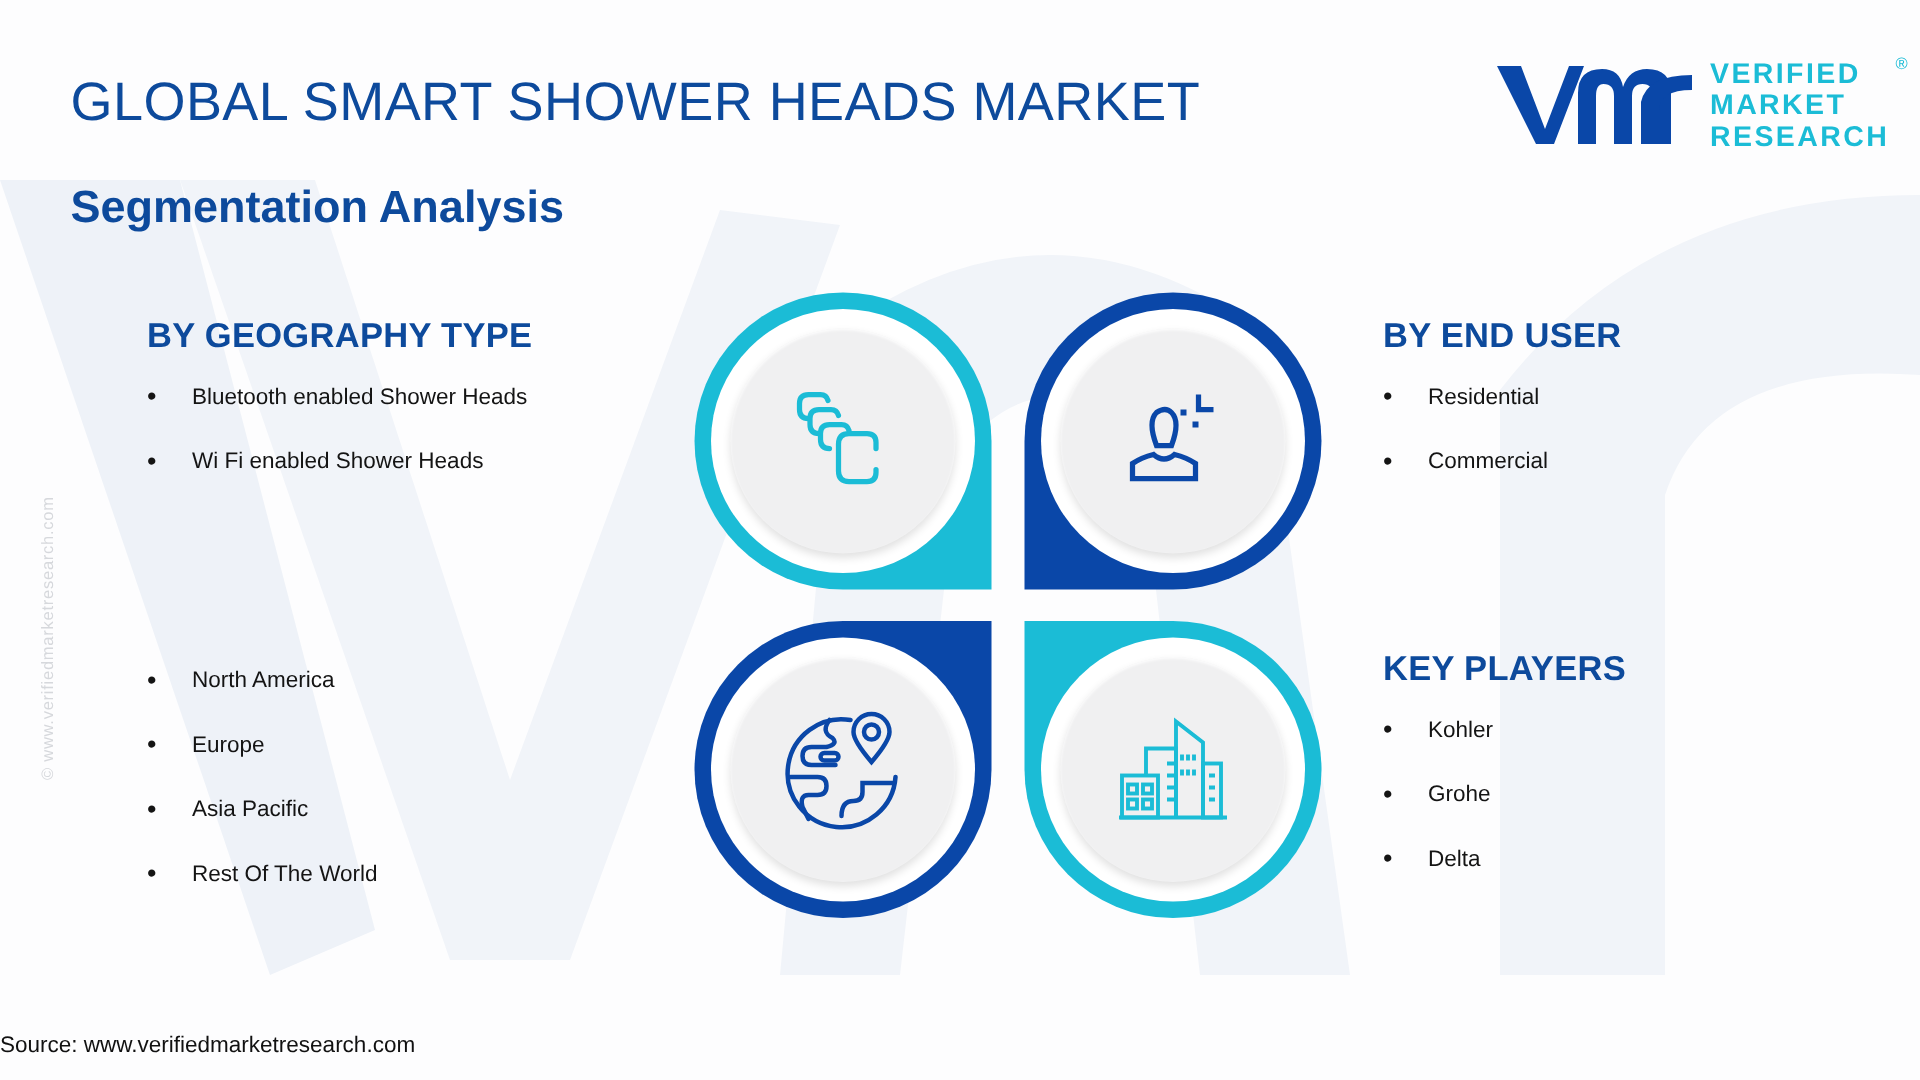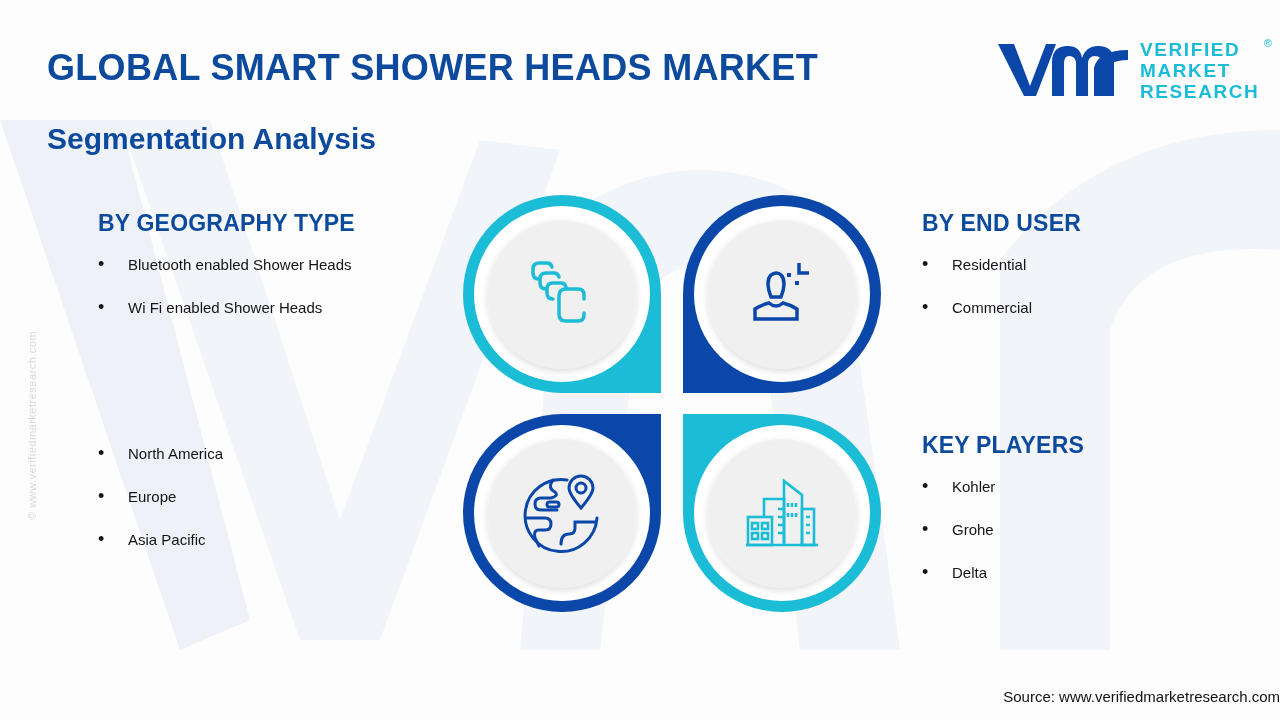--- a/index.html
+++ b/index.html
@@ -14,21 +14,21 @@
     position: absolute; inset: 0; z-index: 0; pointer-events: none;
   }
   .side-watermark {
     position: absolute; left: 26px; top: 520px;
     transform: rotate(-90deg); transform-origin: left top;
     font-size: 11px; color: #d6d8dc; letter-spacing: 0.5px; white-space: nowrap;
     z-index: 1;
   }
   .title {
     position: absolute; left: 47px; top: 47px; z-index: 2;
-    font-size: 36px; font-weight: bold; color: #0d4a9c; letter-spacing: 0.3px;
+    font-size: 36px; font-weight: normal; color: #0d4a9c; letter-spacing: 0.3px;
   }
   .subtitle {
     position: absolute; left: 47px; top: 122px; z-index: 2;
     font-size: 30px; color: #0d4a9c;
   }
   .logo {
     position: absolute; left: 994px; top: 38px; z-index: 2;
     display: flex; align-items: center; justify-content: space-between;
   }
   .logo-text {
@@ -67,21 +67,21 @@
     width: 176px; height: 176px; border-radius: 50%; background: #ffffff;
     display: flex; align-items: center; justify-content: center;
   }
   .petal-disc {
     width: 150px; height: 150px; border-radius: 50%;
     background: #f0f0f1;
     box-shadow: 0 3px 6px rgba(0,0,0,0.12), inset 0 1px 2px rgba(255,255,255,0.9);
     display: flex; align-items: center; justify-content: center;
   }
   .source {
-    position: absolute; left: 0; right: 0; top: 688px; text-align: right; z-index: 2;
+    position: absolute; left: 0; right: 0; top: 688px; text-align: left; z-index: 2;
     font-size: 15px; color: #111;
   }
 </style>
 </head>
 <body>
 
 <svg class="bg-watermark" width="1280" height="720" viewBox="0 0 1280 720">
   <path d="M0 120 L120 120 L250 620 L180 650 Z" fill="#eef2f8"></path>
   <path d="M120 120 L300 640 L380 640 L560 150 L480 140 L340 520 L210 120 Z" fill="#f1f4f9"></path>
   <path d="M560 220 Q700 120 840 220 L900 650 L800 650 L760 300 Q700 230 640 300 L600 650 L520 650 Z" fill="#f1f4f9"></path>
@@ -121,20 +121,21 @@
     <li>Residential</li>
     <li>Commercial</li>
   </ul>
 </div>
 
 <div class="section sec-geo">
   <ul>
     <li>North America</li>
     <li>Europe</li>
     <li>Asia Pacific</li>
+    <li>Rest Of The World</li>
   </ul>
 </div>
 
 <div class="section sec-key">
   <h3>KEY PLAYERS</h3>
   <ul>
     <li>Kohler</li>
     <li>Grohe</li>
     <li>Delta</li>
   </ul>

